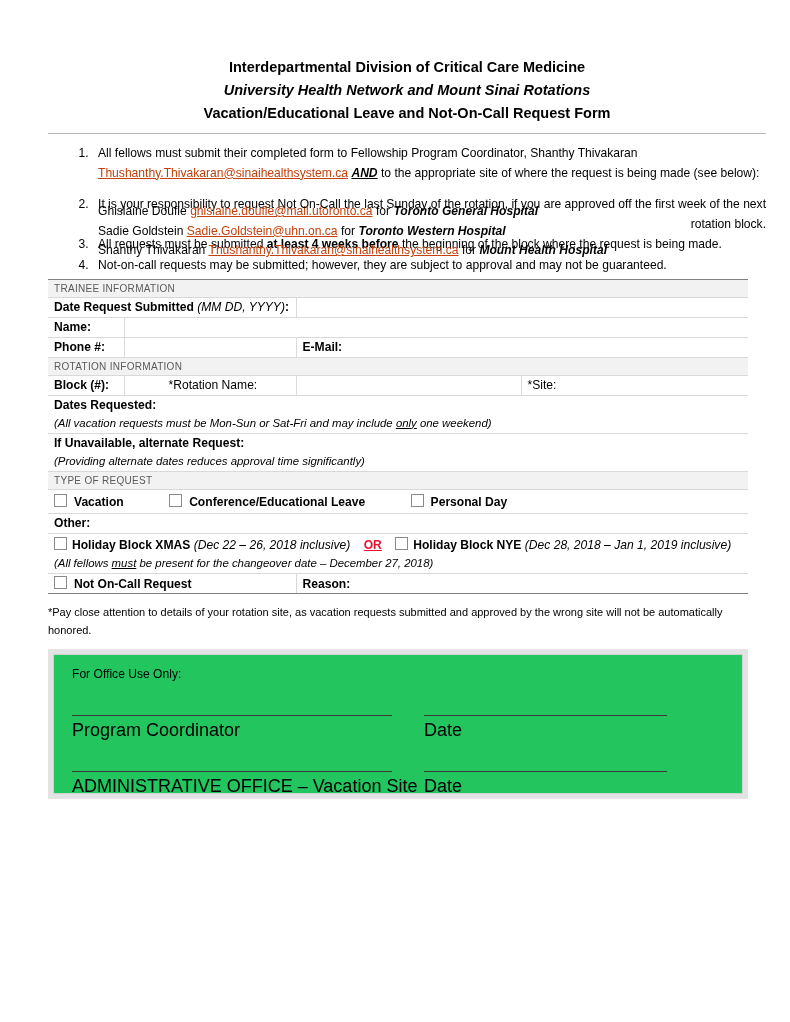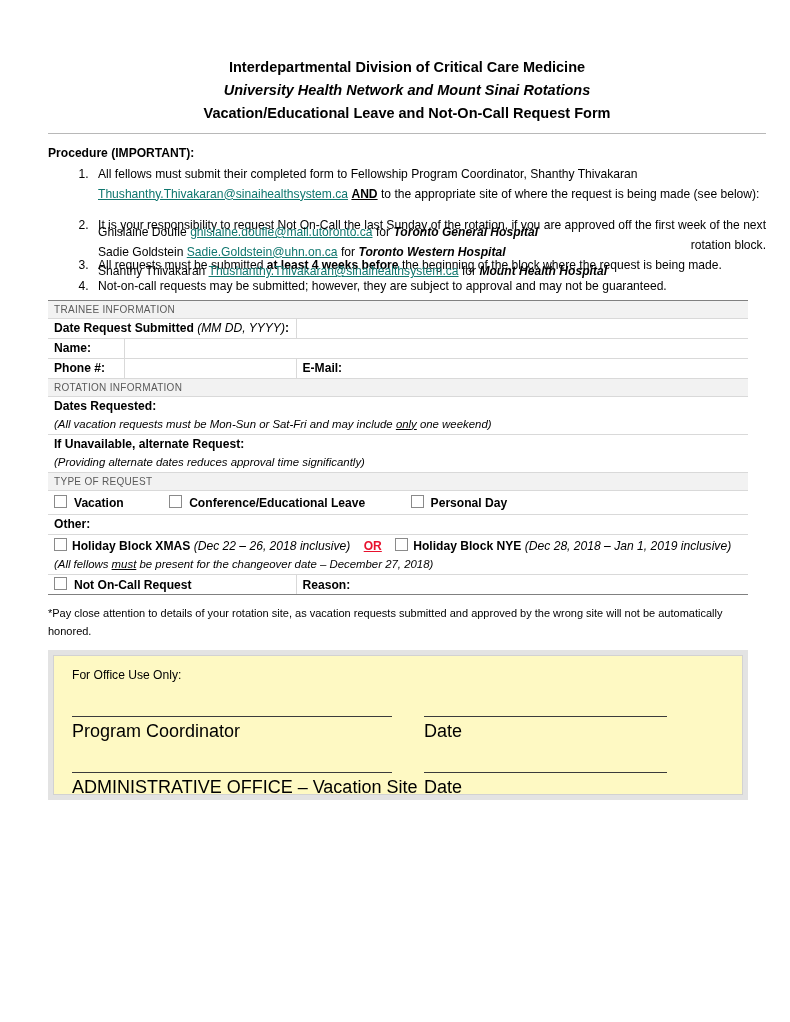--- a/index.html
+++ b/index.html
@@ -53,25 +53,25 @@
   }
   ol.proc {
     margin: 0;
     padding-left: 44px;
     font-size: 12.1px;
     line-height: 19.5px;
   }
   ol.proc > li { margin-bottom: 1px; padding-left: 6px; }
   ol.proc > li.spaced { margin-top: 12px; text-align: right; }
   a.mail {
-    color: #0f766e;
+    color: #c2410c;
     text-decoration: underline;
   }
   .b { font-weight: bold; }
-  .u { text-decoration: underline; }
+  .u { text-decoration: underline; font-style: italic; }
   .bi { font-weight: bold; font-style: italic; }
   .i { font-style: italic; }
 
   .contacts {
     margin-top: 16px;
     font-size: 12.1px;
     line-height: 19.5px;
   }
 
   
@@ -122,21 +122,21 @@
     line-height: 18px;
   }
 
   
   .office-box {
     width: 700px;
     box-sizing: border-box;
     margin-top: 10px;
     border: 5px solid #e3e3e3;
     padding: 0;
-    background: #fef9c3;
+    background: #22c55e;
   }
   .office-inner {
     border: 1px solid #d2d2d2;
     padding: 12px 18px 16px 18px;
     height: 140px;
     box-sizing: border-box;
     position: relative;
   }
   .office-title { font-size: 12.1px; margin-bottom: 34px; }
   .sig-row { display: flex; margin-bottom: 30px; }
@@ -155,21 +155,20 @@
 
 <div class="page">
 
   <div class="title-block">
     <div class="title-line">Interdepartmental Division of Critical Care Medicine</div>
     <div class="title-line italic">University Health Network and Mount Sinai Rotations</div>
     <div class="title-line">Vacation/Educational Leave and Not-On-Call Request Form</div>
     <div class="title-rule"></div>
   </div>
 
-  <div class="proc-head">Procedure (IMPORTANT):</div>
 
   <ol class="proc">
     <li>
       <span>All fellows must submit their completed form to Fellowship Program Coordinator, Shanthy Thivakaran</span>
       <a class="mail" href="#">Thushanthy.Thivakaran@sinaihealthsystem.ca</a>
       <span class="b u">AND</span>
       <span>to the appropriate site of where the request is being made (see below):</span>
     </li>
 
     <li class="spaced">It is your responsibility to request Not On-Call the last Sunday of the rotation, if you are approved off the first week of the next rotation block.</li>
@@ -231,20 +230,30 @@
       <td class="lbl">Phone  #:</td>
       <td class="vline">&nbsp;</td>
       <td class="lbl vline">E-Mail:</td>
       <td>&nbsp;</td>
     </tr>
 
     <tr class="sec-head">
       <td colspan="4">ROTATION INFORMATION</td>
     </tr>
     <tr>
+      <td class="lbl">Block (#):</td>
+      <td class="vline">
+        <span class="lbl" style="padding-left:38px">*Rotation Name:</span>
+      </td>
+      <td class="vline">&nbsp;</td>
+      <td class="vline">
+        <span class="lbl">*Site:</span>
+      </td>
+    </tr>
+    <tr>
       <td class="lbl" colspan="4" style="border-bottom:none">Dates Requested:</td>
     </tr>
     <tr>
       <td class="note" colspan="4">
         <span>(All vacation requests must be Mon-Sun or Sat-Fri and may include </span><span class="u">only</span><span> one weekend)</span>
       </td>
     </tr>
     <tr>
       <td class="lbl" colspan="4" style="border-bottom:none">If Unavailable, alternate Request:</td>
     </tr>

